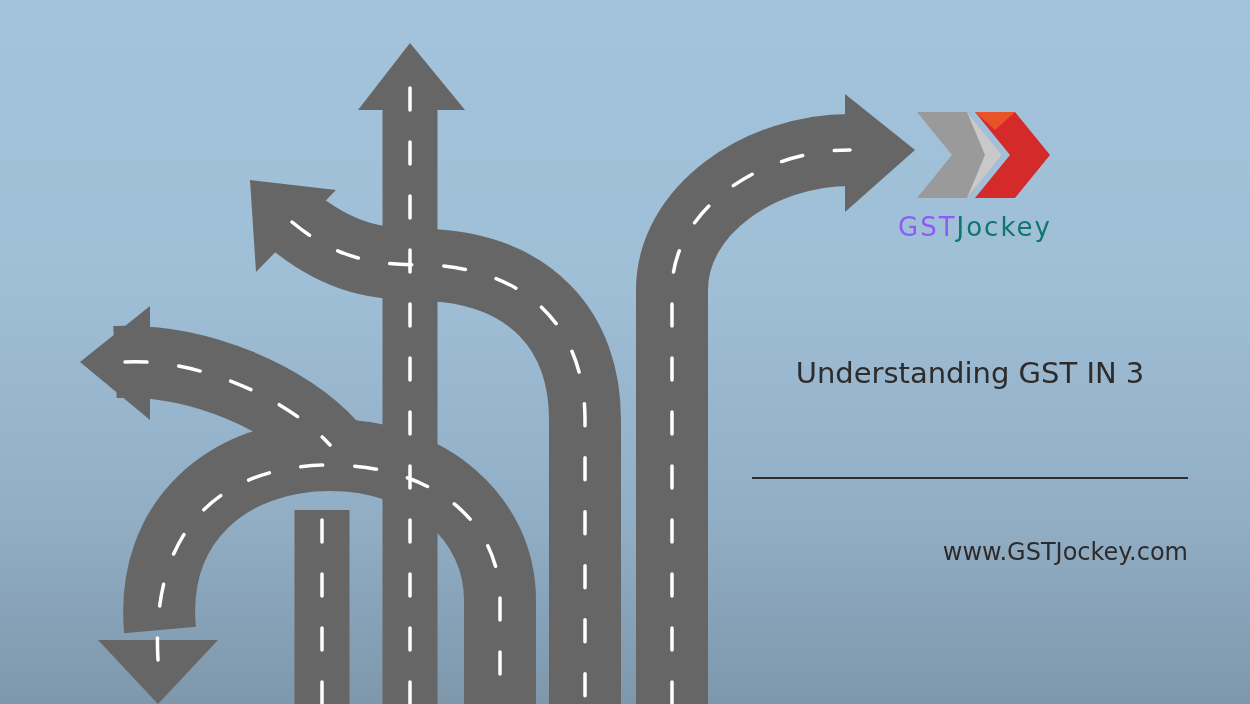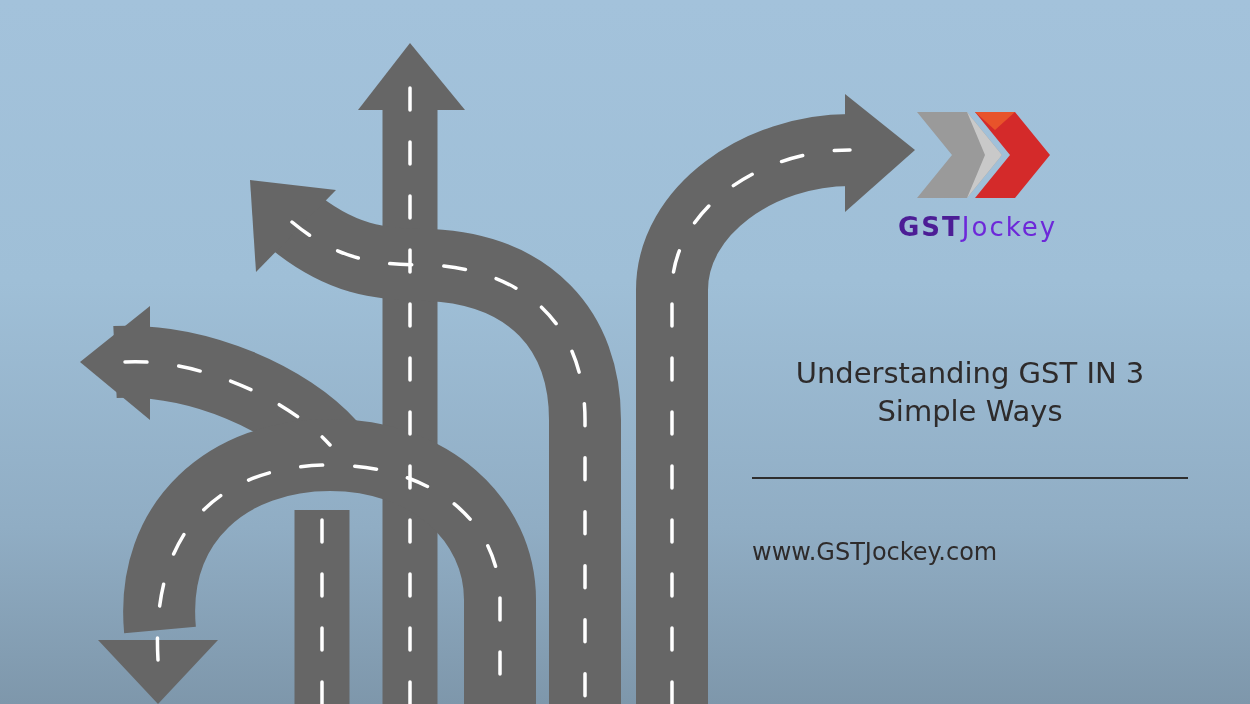--- a/index.html
+++ b/index.html
@@ -2,25 +2,25 @@
 <html><head>
 <meta charset="utf-8">
 <style>
   html, body { margin:0; padding:0; }
   body { width:1250px; height:704px; overflow:hidden; position:relative;
     background: linear-gradient(180deg, #a3c2db 0%, #9fbfd7 40%, #90adc4 75%, #7e97ab 100%);
     font-family: "Liberation Sans", "DejaVu Sans", sans-serif; }
   .scene { position:absolute; left:0; top:0; width:1250px; height:704px; }
   .logo { position:absolute; left:915px; top:110px; width:140px; height:130px; }
   .brand { position:absolute; left:898px; top:212px; font-size:26px; letter-spacing:2px; color:#333; font-family:"DejaVu Sans", sans-serif; }
-  .brand .b1 { color:#4c1d95; font-weight:bold; }
-  .brand .b2 { color:#6d28d9; }
+  .brand .b1 { color:#8b5cf6; font-weight:normal; }
+  .brand .b2 { color:#0f766e; }
   .title { position:absolute; left:752px; top:354px; width:436px; text-align:center; font-family:"DejaVu Sans", sans-serif; font-size:29px; line-height:38px; color:#2e2b2b; }
   .divider { position:absolute; left:752px; top:477px; width:436px; height:2px; background:#2e2e2e; }
-  .url { position:absolute; left:752px; top:538px; width:436px; text-align:left; font-family:"DejaVu Sans", sans-serif; font-size:24px; color:#2e2b2b; }
+  .url { position:absolute; left:752px; top:538px; width:436px; text-align:right; font-family:"DejaVu Sans", sans-serif; font-size:24px; color:#2e2b2b; }
 </style>
 </head>
 <body>
 
 <svg class="scene" viewBox="0 0 1250 704" xmlns="http://www.w3.org/2000/svg">
   <g fill="none" stroke="#666" stroke-width="72">
 
     <path d="M115 362 C 200 358, 290 400, 330 445"></path>
 
     <path d="M410 110 L 410 704" stroke-width="55"></path>
@@ -56,18 +56,17 @@
   <polygon points="60,2 100,2 135,45 100,88 60,88 95,45" fill="#d42a2a"></polygon>
   <polygon points="60,2 100,2 80,20" fill="#e8532a"></polygon>
 </svg>
 
 <div class="brand">
   <span class="b1">GST</span><span class="b2">Jockey</span>
 </div>
 
 <div class="title">
   <div>Understanding GST IN 3</div>
-  <div>Simple Ways</div>
 </div>
 
 <div class="divider"></div>
 
 <div class="url">www.GSTJockey.com</div>
 
 </body></html>

